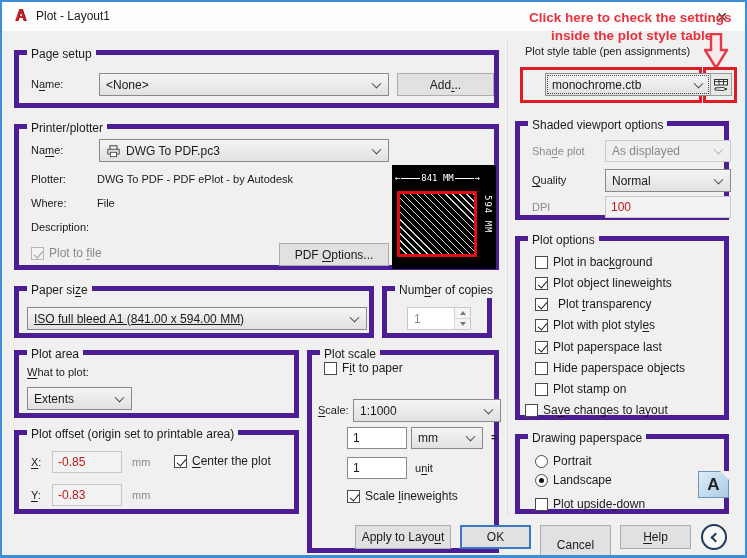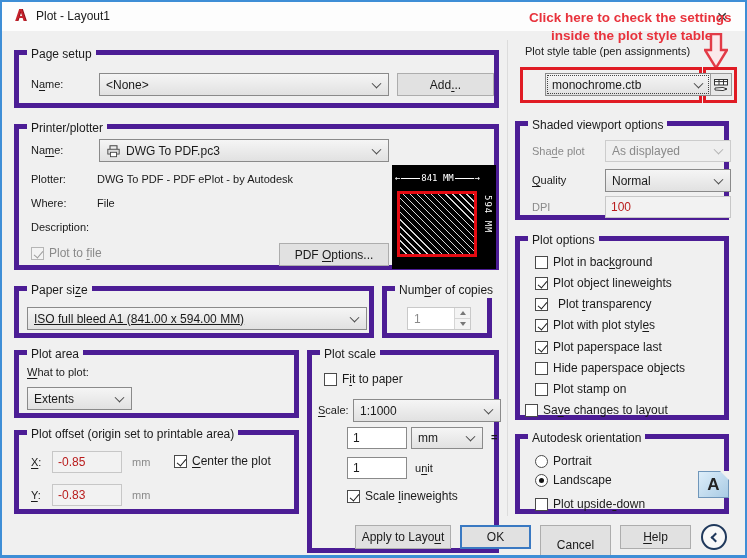--- a/index.html
+++ b/index.html
@@ -182,21 +182,21 @@
     <span class="glabel">Plot area</span>
     <span class="label" style="left:8px; top:10px;"><u>W</u>hat to plot:</span>
     <div class="combo" style="left:8px; top:32px; width:105px; height:23px;">
       <span>Extents</span>
       <span class="chev"></span>
     </div>
   </div>
 
   <div class="group" style="left:305px; top:348px; width:192px; height:203px;">
     <span class="glabel">Plot scale</span>
-    <div class="row" style="left:12px; top:17px;">
+    <div class="row" style="left:12px; top:6px;">
       <span class="cb"></span>
       <span>F<u>i</u>t to paper</span>
     </div>
     <span class="label" style="left:6px; top:48px;"><u>S</u>cale:</span>
     <div class="combo" style="left:41px; top:44px; width:148px; height:23px;">
       <span>1:1000</span>
       <span class="chev"></span>
     </div>
     <div class="textbox" style="left:35px; top:72px; width:60px; height:22px;">
       <span>1</span>
@@ -306,21 +306,21 @@
       <span class="cb"></span>
       <span>Plot stamp on</span>
     </div>
     <div class="row" style="left:5px; top:162px;">
       <span class="cb"></span>
       <span>Sa<u>v</u>e changes to layout</span>
     </div>
   </div>
 
   <div class="group" style="left:513px; top:432px; width:214px; height:80px;">
-    <span class="glabel">Autodesk orientation</span>
+    <span class="glabel">Drawing paperspace</span>
     <div class="row" style="left:15px; top:15px;">
       <span class="radio"></span>
       <span>Portrait</span>
     </div>
     <div class="row" style="left:15px; top:34px;">
       <span class="radio checked selected"></span>
       <span>Landscape</span>
     </div>
     <div class="row" style="left:15px; top:58px;">
       <span class="cb"></span>

